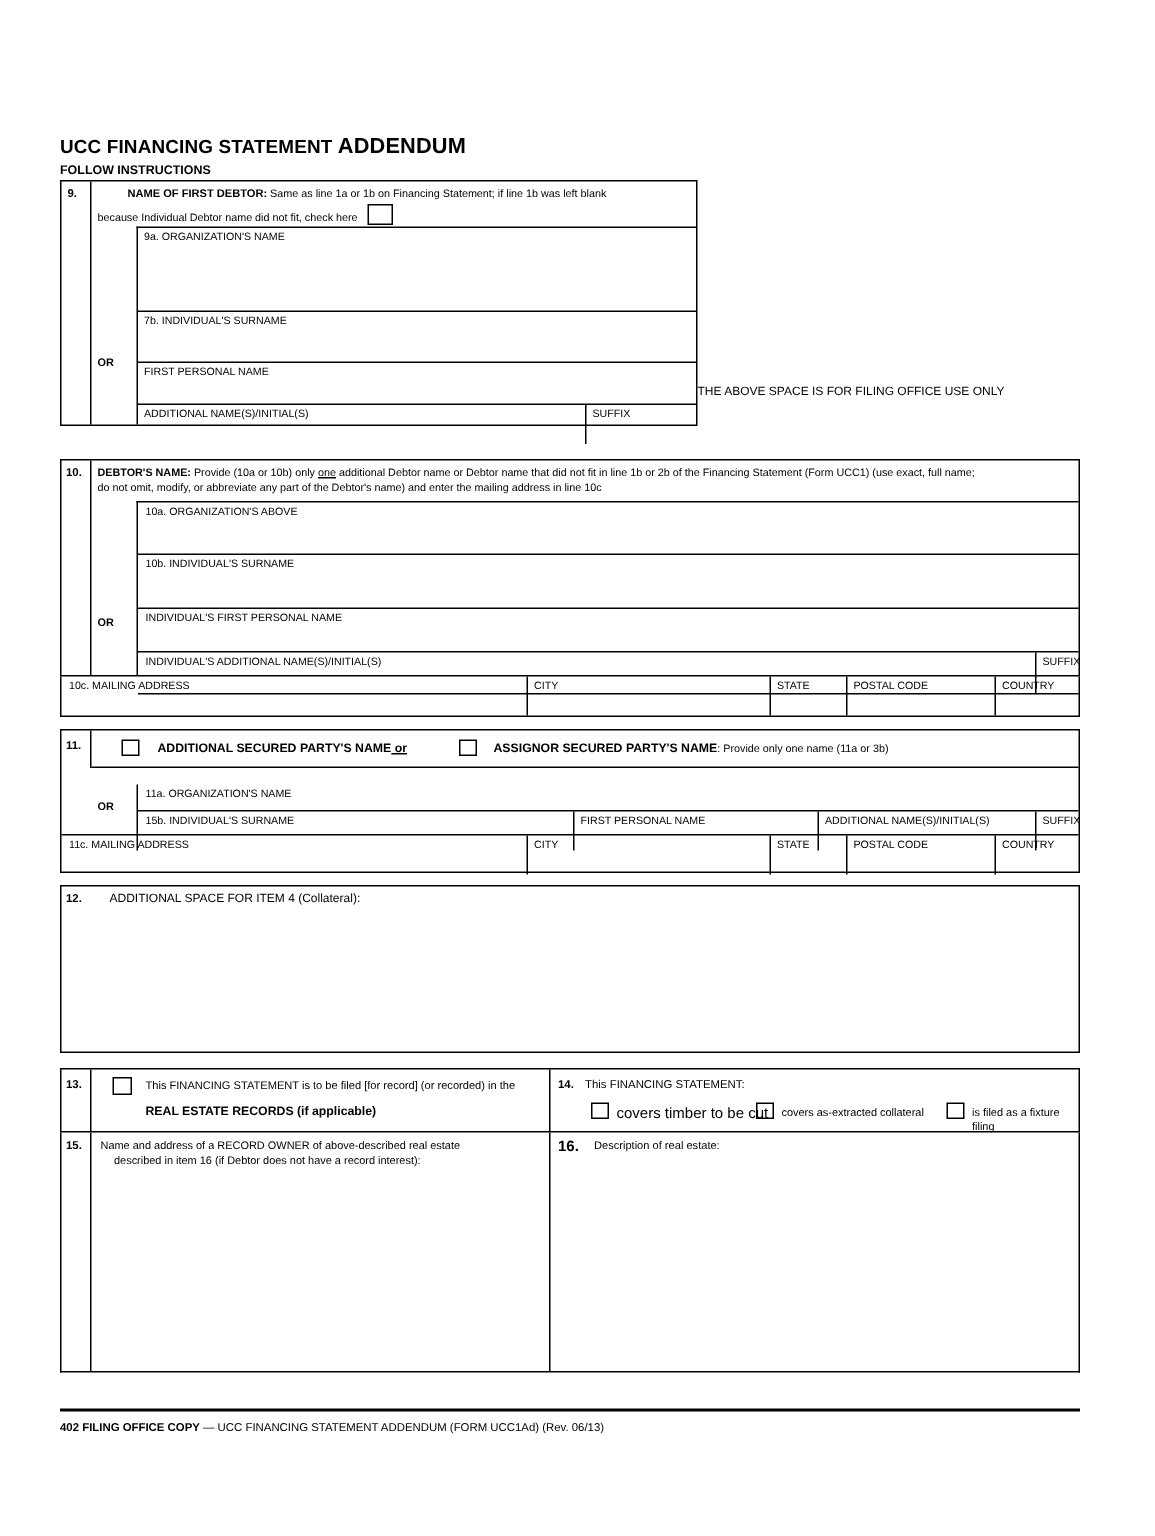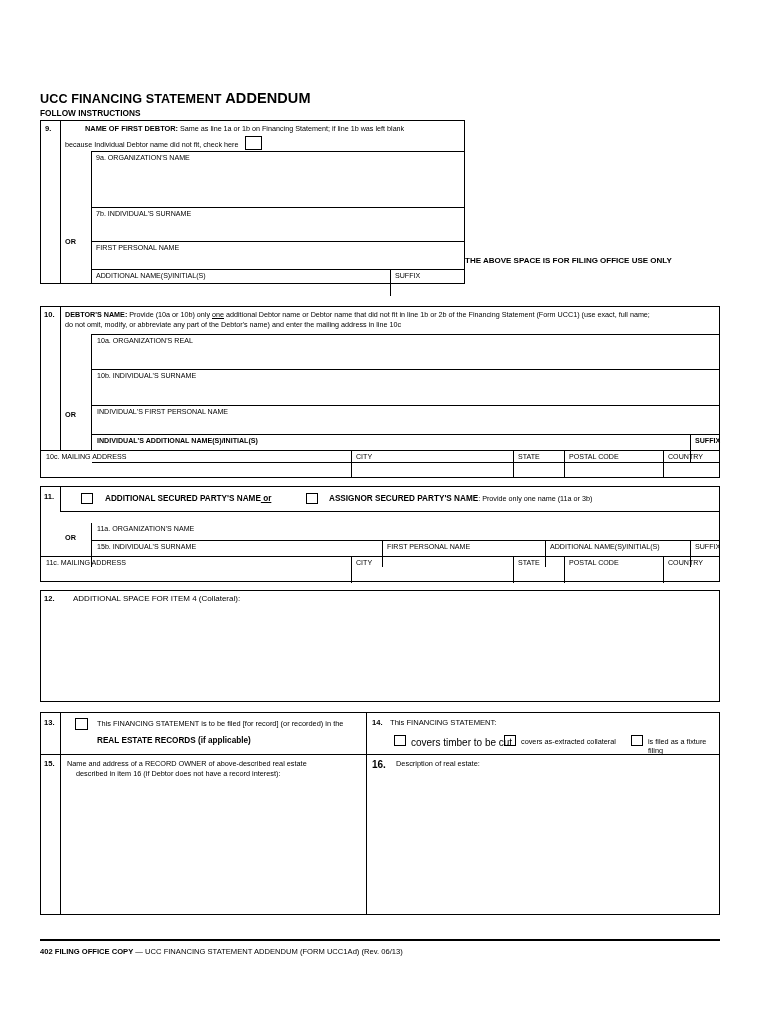--- a/index.html
+++ b/index.html
@@ -106,21 +106,21 @@
   }
   .suffix-div {
     position: absolute;
     top: 0; bottom: 0;
     border-left: 1px solid #000;
   }
 
   .fouse {
     position: absolute;
     font-size: 8px;
-    font-weight: bold;
+    font-weight: normal;
     white-space: nowrap;
   }
 
   
   .secbox {
     border: 1.6px solid #000;
     box-sizing: border-box;
     position: relative;
     width: 680px;
   }
@@ -253,29 +253,29 @@
       <span class="n">10.</span>
     </div>
     <div class="inner">
       <div class="hdrtext">
         <b>DEBTOR'S NAME:</b><span> Provide (10a or 10b) only </span><span class="u">one</span><span> additional Debtor name or Debtor name that did not fit in line 1b or 2b of the Financing Statement (Form UCC1) (use exact, full name;</span><br>
         <span>do not omit, modify, or abbreviate any part of the Debtor's name) and enter the mailing address in line 10c</span>
       </div>
 
       <div class="fieldsbox" style="top:27px; bottom:0;">
         <div class="frow" style="top:0; height:35px;">
-          <span class="t">10a. ORGANIZATION'S REAL</span>
+          <span class="t">10a. ORGANIZATION'S ABOVE</span>
         </div>
         <div class="frow" style="top:35px; height:36px;">
           <span class="t">10b. INDIVIDUAL'S SURNAME</span>
         </div>
         <div class="frow" style="top:71px; height:29px;">
           <span class="t">INDIVIDUAL'S FIRST PERSONAL NAME</span>
         </div>
-        <div class="frow" style="top:100px; height:28px;font-weight:bold;">
+        <div class="frow" style="top:100px; height:28px;">
           <span class="t">INDIVIDUAL'S ADDITIONAL NAME(S)/INITIAL(S)</span>
           <div class="vdiv" style="left:598px;"></div>
           <span class="cell-lab" style="left:603px;">SUFFIX</span>
         </div>
       </div>
 
       <div class="orlab" style="left:4px; top:103px;">OR</div>
 
       <div style="position:absolute; left:0; right:0; top:155px; height:0;"></div>
     </div>

